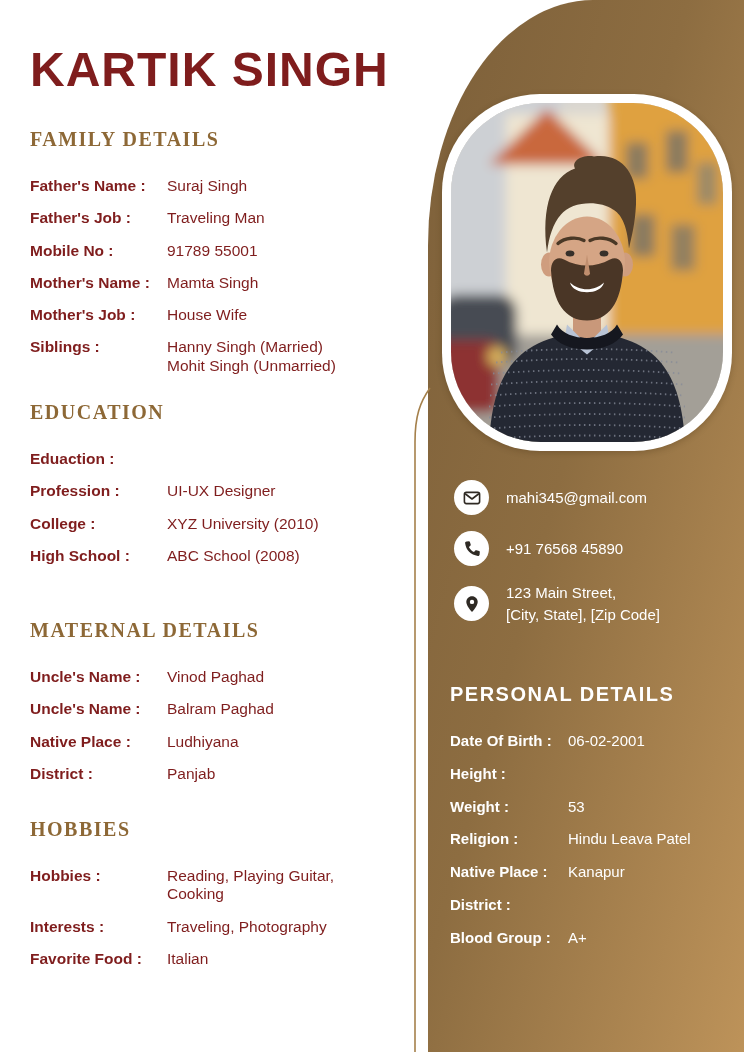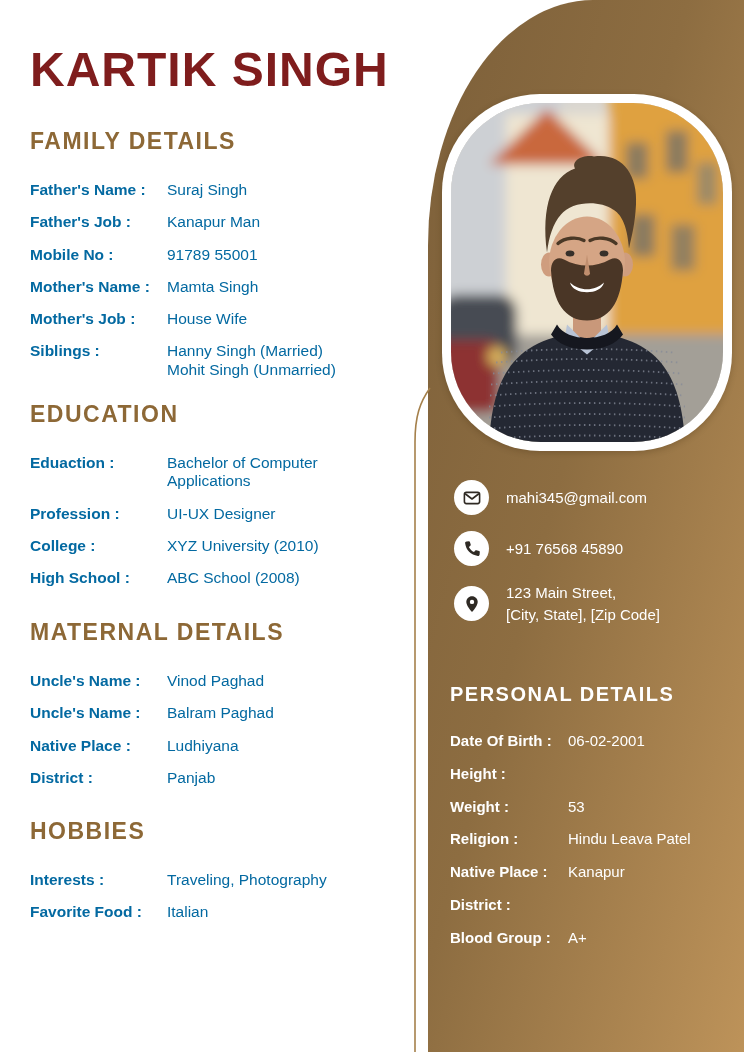--- a/index.html
+++ b/index.html
@@ -51,23 +51,23 @@
   .name{
     position:absolute;left:30px;top:46px;margin:0;
     font-size:48px;font-weight:800;letter-spacing:1px;color:#7f1d1d;line-height:1;
   }
   .section{position:absolute;left:30px;width:390px;}
   .sec-family{top:128px;}
   .sec-education{top:401px;}
   .sec-maternal{top:619px;}
   .sec-hobbies{top:818px;}
   .sec-title{
-    margin:0 0 26px 0;font-size:23px;font-weight:bold;letter-spacing:1.5px;color:#8d6836;
-  }
-  .row{display:flex;font-size:15.5px;color:#0369a1;line-height:1.18;margin-bottom:14px;}
+    margin:0 0 26px 0;font-size:20px;font-weight:bold;letter-spacing:1.5px;color:#8d6836;font-family:Liberation Serif, serif;
+  }
+  .row{display:flex;font-size:15.5px;color:#7f1d1d;line-height:1.18;margin-bottom:14px;}
   .row .lbl{width:137px;flex:none;font-weight:bold;}
   .row .val{max-width:195px;white-space:pre-line;}
 </style>
 </head>
 <body>
 
 <div class="page">
 
   <aside class="panel">
 
@@ -196,21 +196,21 @@
   <h1 class="name">KARTIK SINGH</h1>
 
   <section class="section sec-family">
     <h2 class="sec-title">FAMILY DETAILS</h2>
     <div class="row">
       <span class="lbl">Father's Name :</span>
       <span class="val">Suraj Singh</span>
     </div>
     <div class="row">
       <span class="lbl">Father's Job :</span>
-      <span class="val">Kanapur Man</span>
+      <span class="val">Traveling Man</span>
     </div>
     <div class="row">
       <span class="lbl">Mobile No :</span>
       <span class="val">91789 55001</span>
     </div>
     <div class="row">
       <span class="lbl">Mother's Name :</span>
       <span class="val">Mamta Singh</span>
     </div>
     <div class="row">
@@ -221,21 +221,20 @@
       <span class="lbl">Siblings :</span>
       <span class="val">Hanny Singh (Married)
 Mohit Singh (Unmarried)</span>
     </div>
   </section>
 
   <section class="section sec-education">
     <h2 class="sec-title">EDUCATION</h2>
     <div class="row">
       <span class="lbl">Eduaction :</span>
-      <span class="val">Bachelor of Computer Applications</span>
     </div>
     <div class="row">
       <span class="lbl">Profession :</span>
       <span class="val">UI-UX Designer</span>
     </div>
     <div class="row">
       <span class="lbl">College :</span>
       <span class="val">XYZ University (2010)</span>
     </div>
     <div class="row">
@@ -260,20 +259,24 @@
     </div>
     <div class="row">
       <span class="lbl">District :</span>
       <span class="val">Panjab</span>
     </div>
   </section>
 
   <section class="section sec-hobbies">
     <h2 class="sec-title">HOBBIES</h2>
     <div class="row">
+      <span class="lbl">Hobbies :</span>
+      <span class="val">Reading, Playing Guitar, Cooking</span>
+    </div>
+    <div class="row">
       <span class="lbl">Interests :</span>
       <span class="val">Traveling, Photography</span>
     </div>
     <div class="row">
       <span class="lbl">Favorite Food :</span>
       <span class="val">Italian</span>
     </div>
   </section>
 
 </div>

